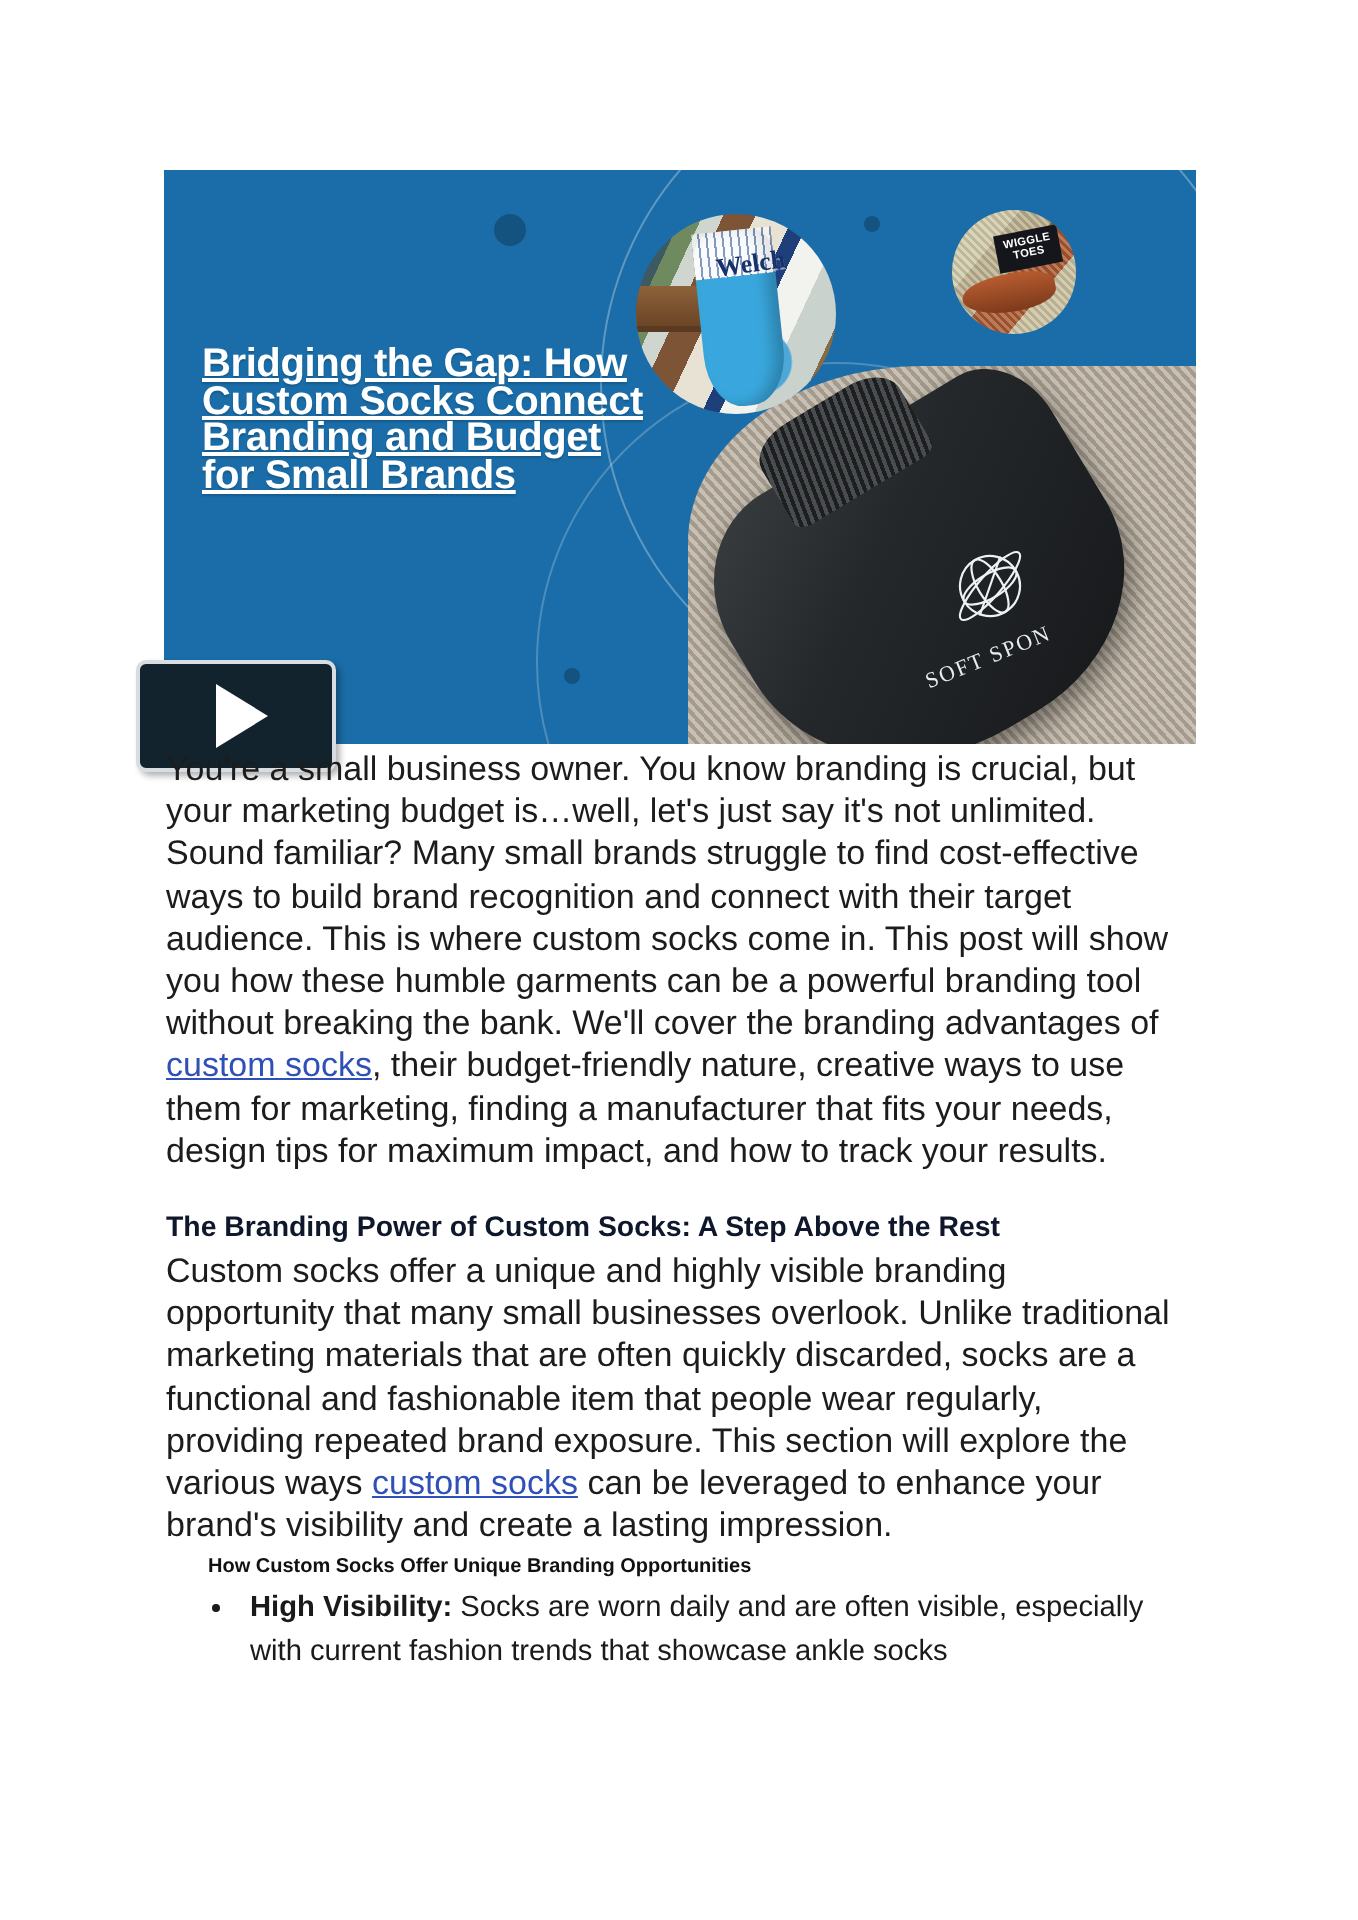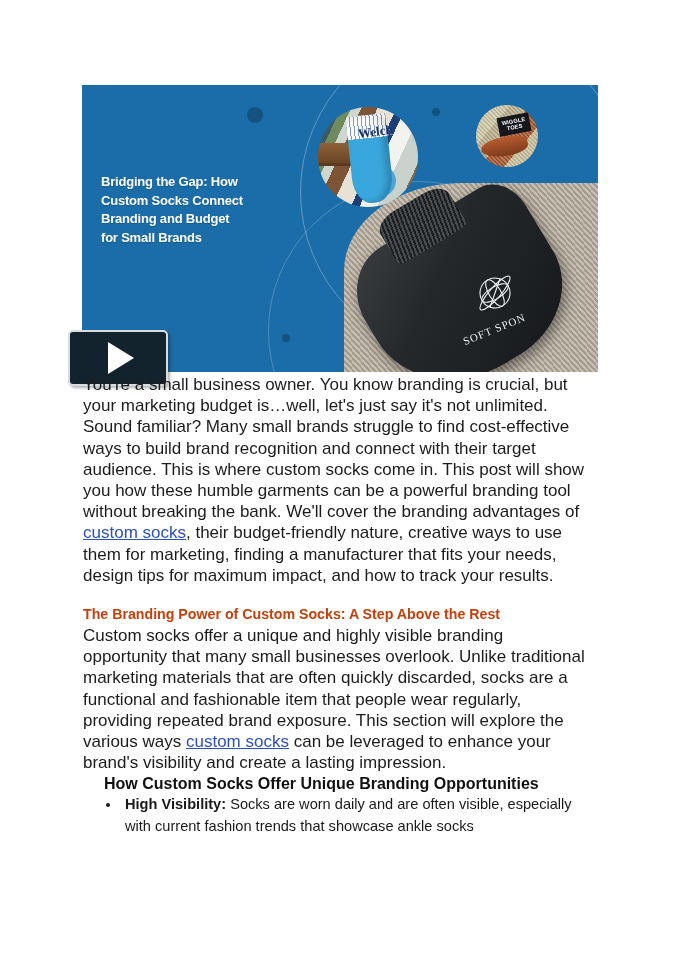--- a/index.html
+++ b/index.html
@@ -63,25 +63,26 @@
   .dot-b { left: 350px; top: 23px; width: 8px;  height: 8px; }
   .dot-c { left: 200px; top: 249px; width: 8px; height: 8px; }
 
   .hero-title {
     position: absolute;
     left: 19px;
     top: 88px;
     width: 238px;
     color: #ffffff;
     font-weight: bold;
-    font-size: 13px;
+    font-size: 20px;
     line-height: 18.5px;
     letter-spacing: -0.2px;
     text-shadow: 0 1px 1px rgba(0,0,0,0.18);
     white-space: pre-line;
+    text-decoration: underline;
   }
 
   
   .photo-circle {
     position: absolute;
     border-radius: 50%;
     overflow: hidden;
   }
   .circle-welch {
     left: 236px; top: 22px; width: 100px; height: 100px;
@@ -264,24 +265,24 @@
     text-align: left;
   }
 
   .spacer { height: 18px; }
 
   h2.section-head {
     font-size: 14.2px;
     font-weight: bold;
     line-height: 21px;
     margin: 0;
-    color: #c2410c;
+    color: #0f172a;
   }
   h3.sub-head {
-    font-size: 16px;
+    font-size: 10px;
     font-weight: bold;
     line-height: 21px;
     margin: 0;
     color: #111111;
     padding-left: 21px;
   }
 
   a.inline-link {
     color: #2f50b8;
     text-decoration: underline;

